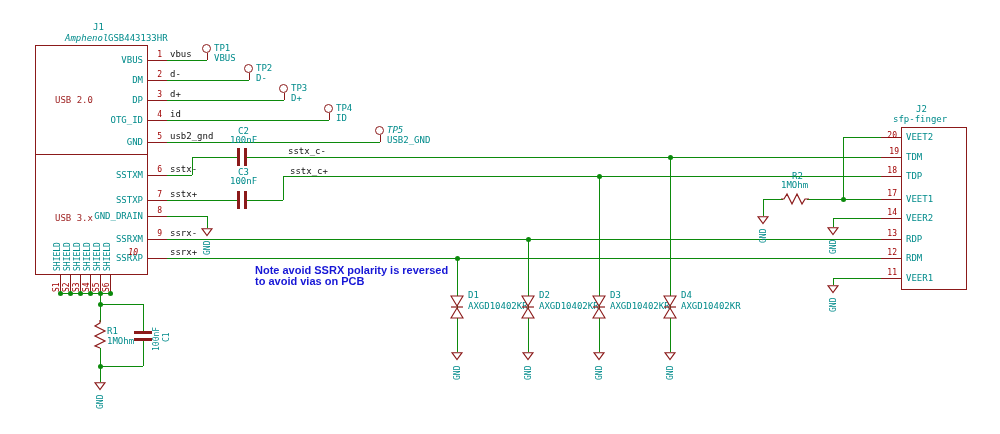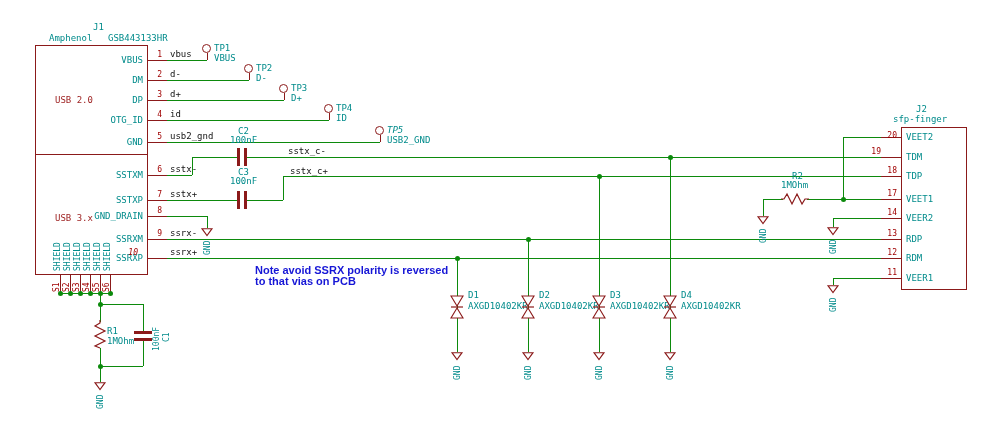--- a/index.html
+++ b/index.html
@@ -27,21 +27,21 @@
 </style>
 </head>
 <body>
 
 <div id="canvas">
 
   <div>
     <div class="box" style="left:35px;top:45px;width:113px;height:230px;"></div>
     <div class="p ph" style="left:35px;top:154px;width:113px;"></div>
     <div class="t" style="left:93px;top:22px;">J1</div>
-    <div class="t" style="left:49px;top:33px;">Amphenol</div>
+    <div class="t" style="left:65px;top:33px;font-style:italic;">Amphenol</div>
     <div class="t" style="left:96px;top:33px;margin-left:12px;">GSB443133HR</div>
     <div class="t red" style="left:55px;top:95px;">USB 2.0</div>
     <div class="t red" style="left:55px;top:213px;">USB 3.x</div>
 
     <div class="t" style="right:857px;top:55px;">VBUS</div>
     <div class="t" style="right:857px;top:75px;">DM</div>
     <div class="t" style="right:857px;top:95px;">DP</div>
     <div class="t" style="right:857px;top:115px;">OTG_ID</div>
     <div class="t" style="right:857px;top:137px;">GND</div>
     <div class="t" style="right:857px;top:170px;">SSTXM</div>
@@ -332,36 +332,36 @@
     <div class="p ph" style="left:881px;top:137px;width:20px;"></div>
     <div class="p ph" style="left:881px;top:157px;width:20px;"></div>
     <div class="p ph" style="left:881px;top:176px;width:20px;"></div>
     <div class="p ph" style="left:881px;top:199px;width:20px;"></div>
     <div class="p ph" style="left:881px;top:218px;width:20px;"></div>
     <div class="p ph" style="left:881px;top:239px;width:20px;"></div>
     <div class="p ph" style="left:881px;top:258px;width:20px;"></div>
     <div class="p ph" style="left:881px;top:278px;width:20px;"></div>
 
     <div class="t pn" style="right:103px;top:131px;">20</div>
-    <div class="t pn" style="right:119px;top:147px;">19</div>
+    <div class="t pn" style="right:101px;top:147px;">19</div>
     <div class="t pn" style="right:103px;top:166px;">18</div>
     <div class="t pn" style="right:103px;top:189px;">17</div>
     <div class="t pn" style="right:103px;top:208px;">14</div>
     <div class="t pn" style="right:103px;top:229px;">13</div>
     <div class="t pn" style="right:103px;top:248px;text-align:right;">12</div>
     <div class="t pn" style="right:103px;top:268px;">11</div>
 
     <div class="t" style="left:906px;top:132px;">VEET2</div>
     <div class="t" style="left:906px;top:152px;">TDM</div>
     <div class="t" style="left:906px;top:171px;">TDP</div>
     <div class="t" style="left:906px;top:194px;">VEET1</div>
     <div class="t" style="left:906px;top:213px;">VEER2</div>
     <div class="t" style="left:906px;top:234px;">RDP</div>
     <div class="t" style="left:906px;top:253px;">RDM</div>
     <div class="t" style="left:906px;top:273px;">VEER1</div>
   </div>
 
   <div>
     <div class="t blue" style="left:255px;top:265px;">Note avoid SSRX polarity is reversed</div>
-    <div class="t blue" style="left:255px;top:276px;">to that vias on PCB</div>
+    <div class="t blue" style="left:255px;top:276px;">to avoid vias on PCB</div>
   </div>
 
 </div>
 
 </body></html>

